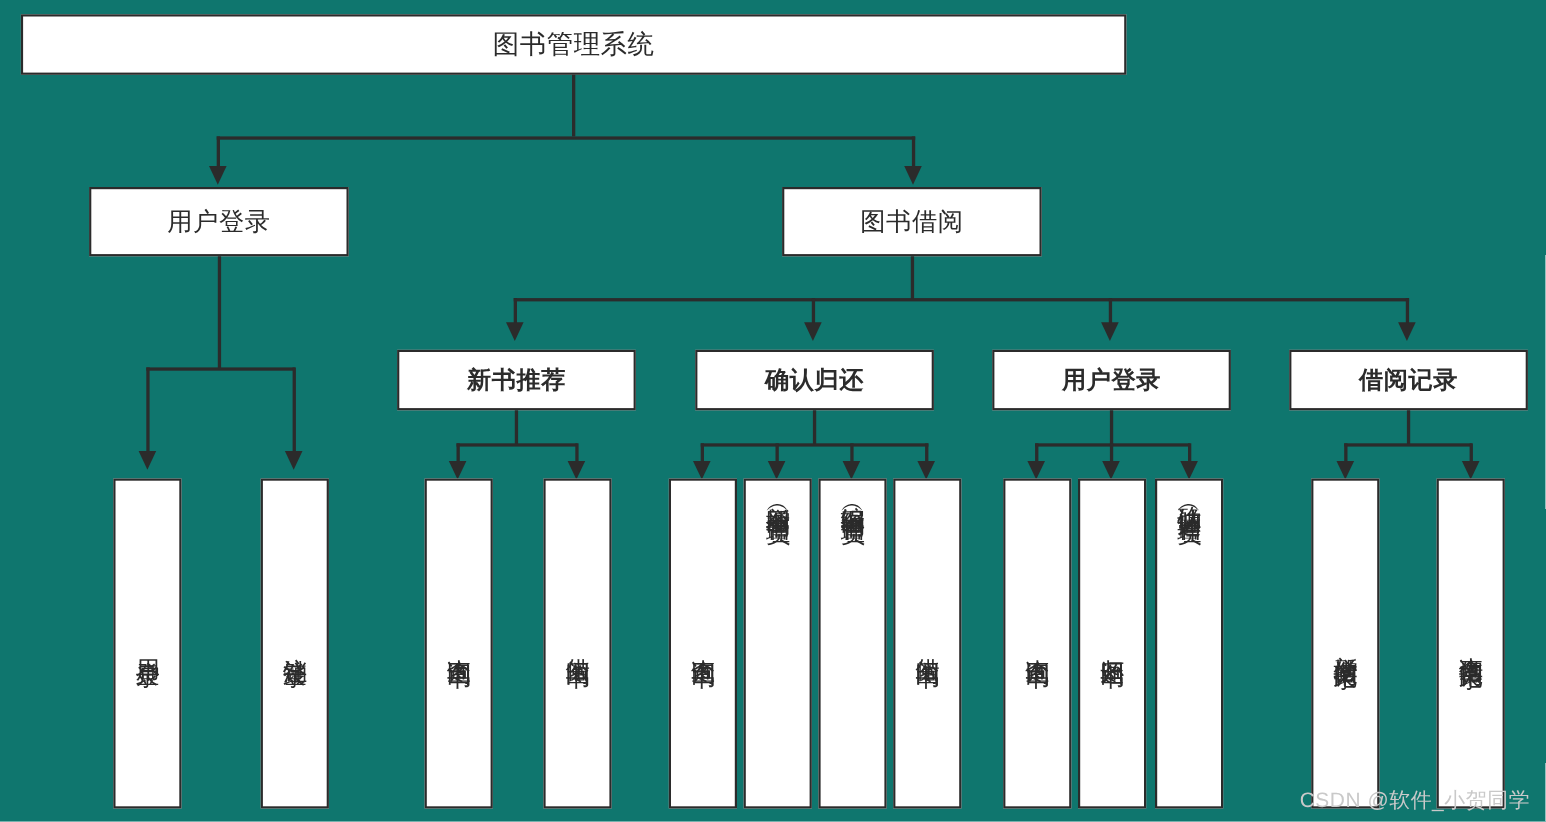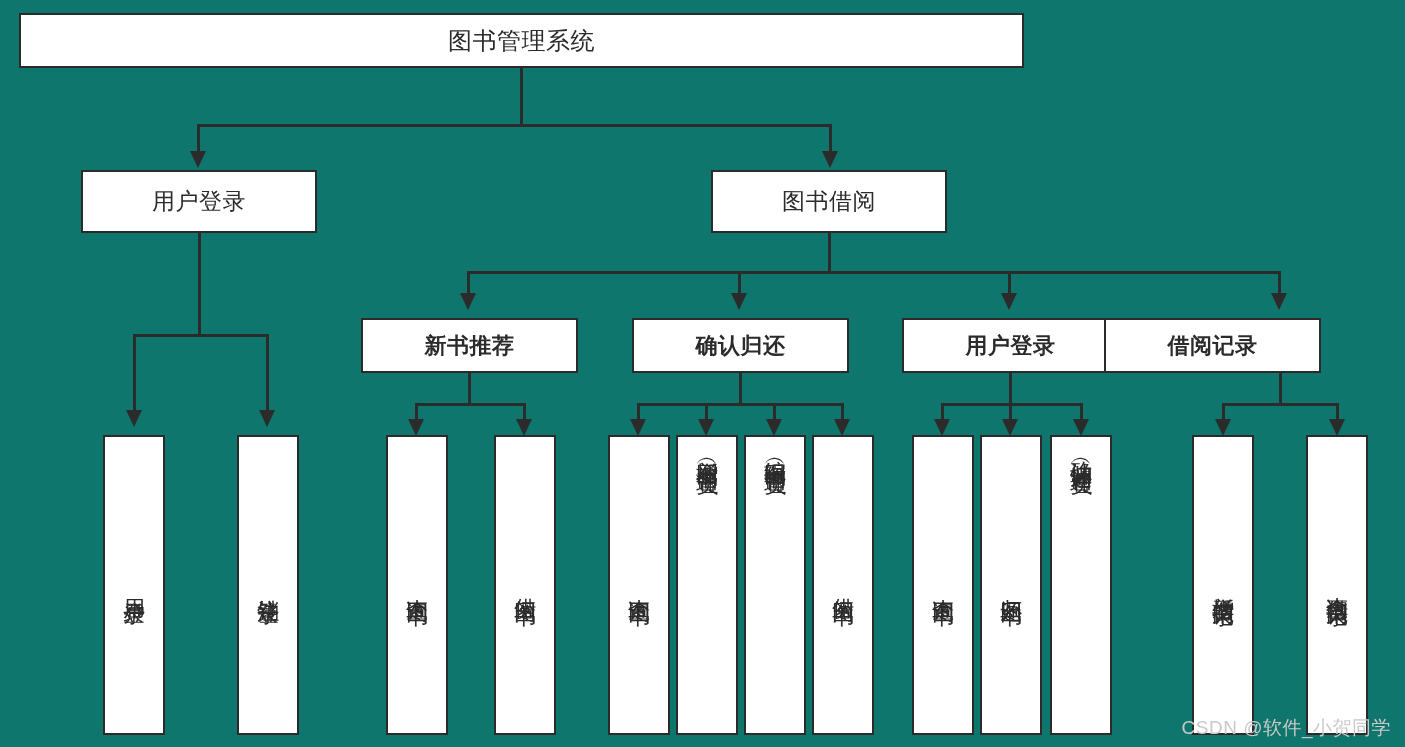--- a/index.html
+++ b/index.html
@@ -138,21 +138,21 @@
 
   <div class="node level3" style="left:361px; top:318px; width:217px; height:55px;">
     <span class="label">新书推荐</span>
   </div>
   <div class="node level3" style="left:632px; top:318px; width:217px; height:55px;">
     <span class="label">确认归还</span>
   </div>
   <div class="node level3" style="left:902px; top:318px; width:217px; height:55px;">
     <span class="label">用户登录</span>
   </div>
-  <div class="node level3" style="left:1104px; top:318px; width:217px; height:55px;text-align:center;">
+  <div class="node level3" style="left:1172px; top:318px; width:217px; height:55px;text-align:center;">
     <span class="label">借阅记录</span>
   </div>
 
   <div class="seg v" style="left:468px; top:373px; width:2.5px; height:32px;"></div>
   <div class="seg h" style="left:415px; top:403px; width:110px; height:2.5px;"></div>
   <div class="seg v" style="left:415px; top:403px; width:2.5px; height:18px;"></div>
   <div class="arrow" style="left:408px; top:419px;"></div>
   <div class="seg v" style="left:523px; top:403px; width:2.5px; height:18px;"></div>
   <div class="arrow" style="left:516px; top:419px;"></div>
 

